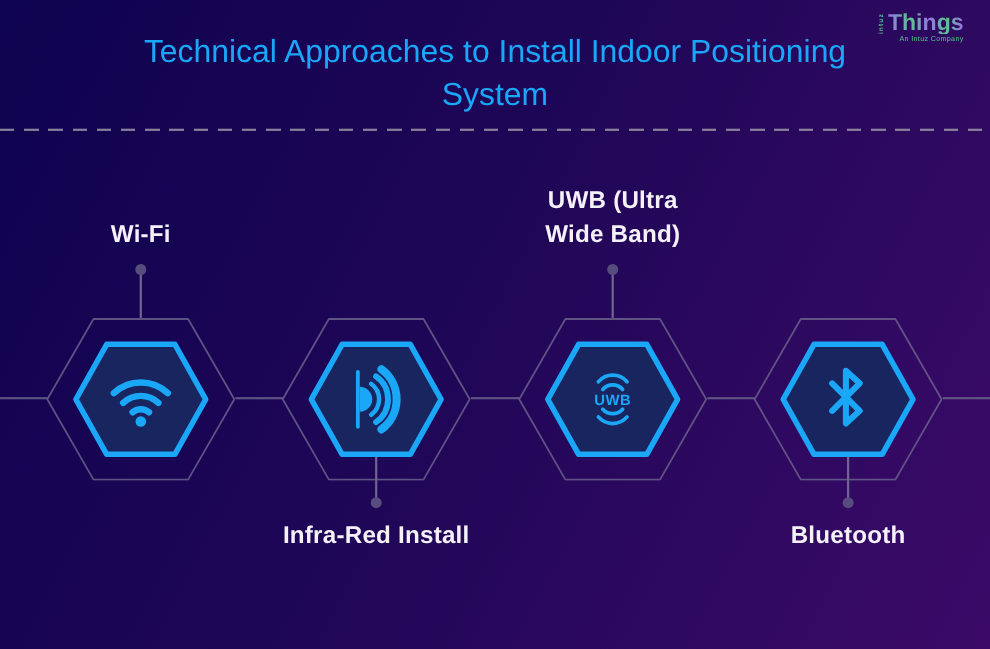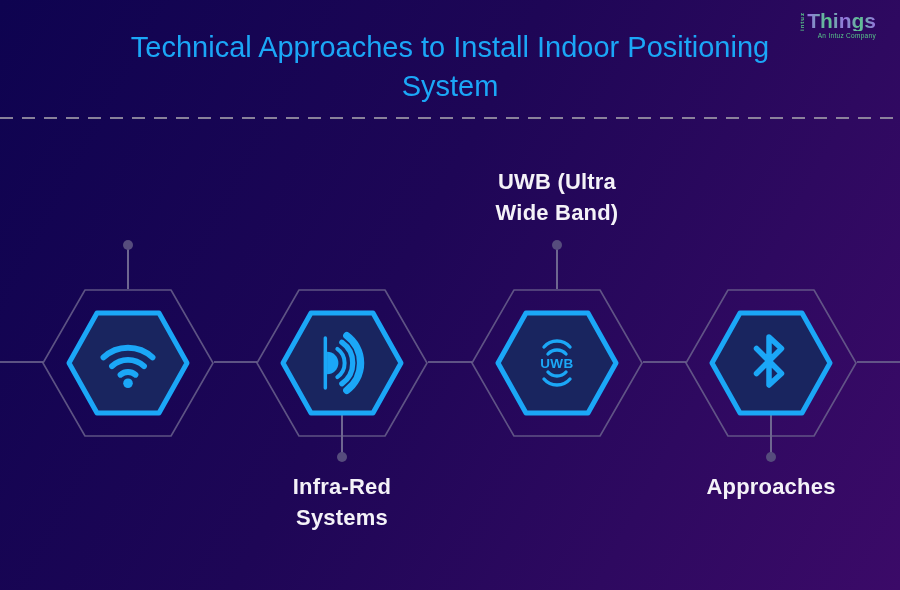--- a/index.html
+++ b/index.html
@@ -88,38 +88,39 @@
 
   <div class="hline hl1"></div>
   <div class="hline hl2"></div>
   <div class="hline hl3"></div>
   <div class="hline hl4"></div>
   <div class="hline hl5"></div>
 
   <div class="node n1">
     <div class="connector up"></div>
     <div class="dot up"></div>
+    <div class="label up">Wi-Fi</div>
     <svg class="outer-hex" width="172" height="148" viewBox="0 0 172 148">
       <polygon points="43,1 129,1 171,74 129,147 43,147 1,74" fill="none" stroke="var(--hexLine)" stroke-width="1.6" stroke-linejoin="round" opacity="0.8"></polygon>
     </svg>
     <svg class="inner-hex" width="124" height="106" viewBox="0 0 124 106">
       <polygon points="31,3 93,3 121,53 93,103 31,103 3,53" fill="var(--innerFill)" stroke="var(--accent)" stroke-width="5" stroke-linejoin="round"></polygon>
     </svg>
     <svg class="hex-icon" width="64" height="64" viewBox="0 0 24 24">
       <path class="stroke-blue" stroke-width="2.2" d="M2.8 9.9a13.5 13.5 0 0 1 18.4 0"></path>
       <path class="stroke-blue" stroke-width="2.2" d="M6 13.2a8.8 8.8 0 0 1 12 0"></path>
       <path class="stroke-blue" stroke-width="2.2" d="M9.2 16.4a4.3 4.3 0 0 1 5.6 0"></path>
       <circle class="fill-blue" cx="12" cy="19.6" r="1.8"></circle>
     </svg>
   </div>
 
   <div class="node n2">
     <div class="connector down"></div>
     <div class="dot down"></div>
-    <div class="label down">Infra-Red Systems</div>
+    <div class="label down">Infra-Red Install</div>
     <svg class="outer-hex" width="172" height="148" viewBox="0 0 172 148">
       <polygon points="43,1 129,1 171,74 129,147 43,147 1,74" fill="none" stroke="var(--hexLine)" stroke-width="1.6" stroke-linejoin="round" opacity="0.8"></polygon>
     </svg>
     <svg class="inner-hex" width="124" height="106" viewBox="0 0 124 106">
       <polygon points="31,3 93,3 121,53 93,103 31,103 3,53" fill="var(--innerFill)" stroke="var(--accent)" stroke-width="5" stroke-linejoin="round"></polygon>
     </svg>
     <svg class="hex-icon" width="64" height="64" viewBox="0 0 48 48">
       <rect class="fill-blue" x="10.2" y="4" width="2.6" height="40" rx="1.3"></rect>
       <path class="fill-blue" d="M12.8 15.5 A8.5 8.5 0 0 1 12.8 32.5 Z"></path>
       <path class="stroke-blue" stroke-width="3" d="M20.5 13.4 A13 13 0 0 1 20.5 34.6"></path>
@@ -143,21 +144,21 @@
       <path class="stroke-blue" stroke-width="3.4" d="M19 16 A17 17 0 0 1 45 16"></path>
       <path class="stroke-blue" stroke-width="3.4" d="M23 41 A12 12 0 0 0 41 41"></path>
       <path class="stroke-blue" stroke-width="3.4" d="M19 48 A17 17 0 0 0 45 48"></path>
       <text class="uwb-text" x="32" y="36.8" text-anchor="middle">UWB</text>
     </svg>
   </div>
 
   <div class="node n4">
     <div class="connector down"></div>
     <div class="dot down"></div>
-    <div class="label down">Approaches</div>
+    <div class="label down">Bluetooth</div>
     <svg class="outer-hex" width="172" height="148" viewBox="0 0 172 148">
       <polygon points="43,1 129,1 171,74 129,147 43,147 1,74" fill="none" stroke="var(--hexLine)" stroke-width="1.6" stroke-linejoin="round" opacity="0.8"></polygon>
     </svg>
     <svg class="inner-hex" width="124" height="106" viewBox="0 0 124 106">
       <polygon points="31,3 93,3 121,53 93,103 31,103 3,53" fill="var(--innerFill)" stroke="var(--accent)" stroke-width="5" stroke-linejoin="round"></polygon>
     </svg>
     <svg class="hex-icon" width="60" height="60" viewBox="0 0 24 24">
       <path class="stroke-blue" stroke-width="2.2" d="M7 7 L17 17 L12 21.6 L12 2.4 L17 7 L7 17"></path>
     </svg>
   </div>

